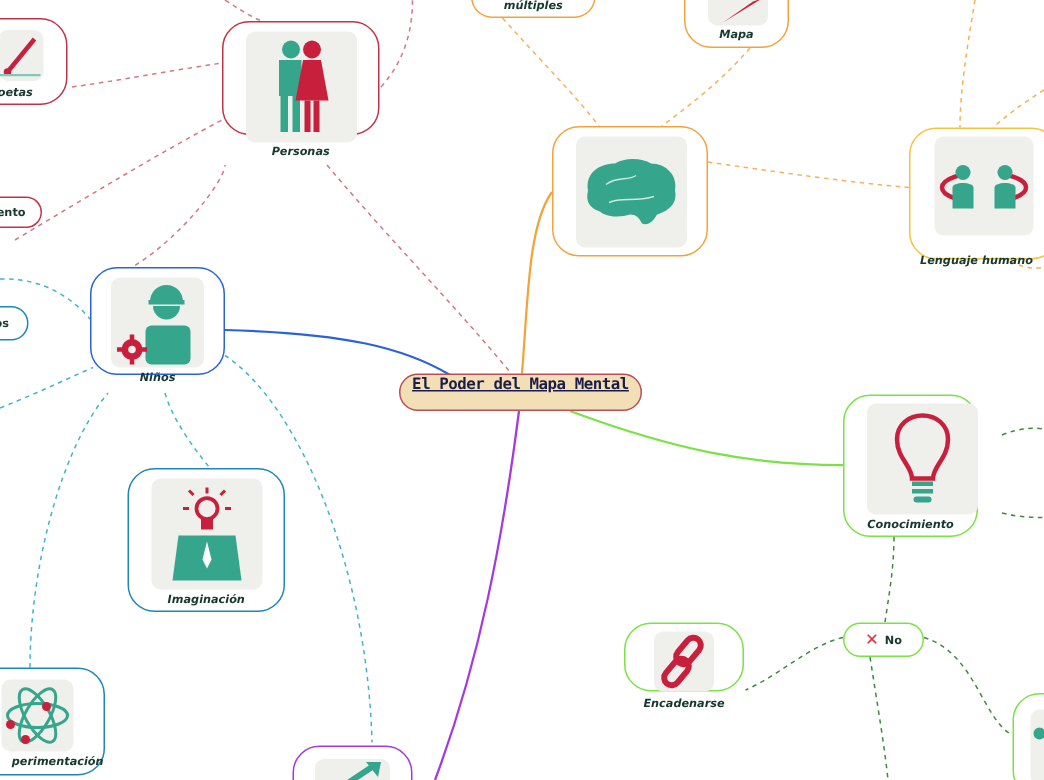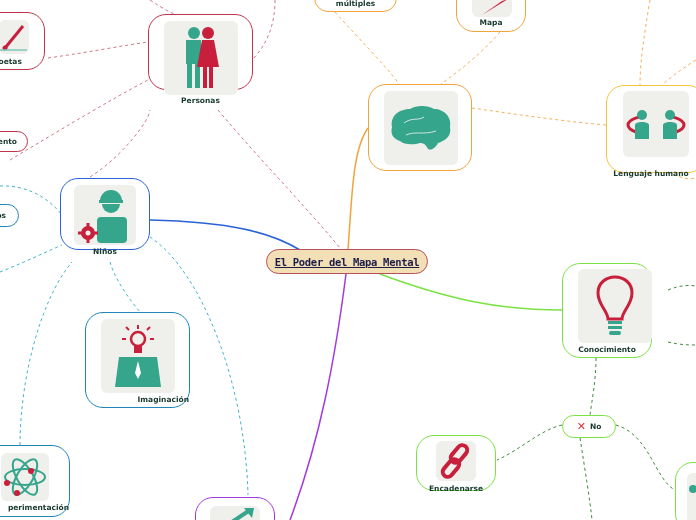--- a/index.html
+++ b/index.html
@@ -1,22 +1,22 @@
 <!DOCTYPE html>
 <html><head>
 <meta charset="utf-8">
 <style>
   html, body { margin:0; padding:0; }
   body { width:696px; height:520px; position:relative; overflow:hidden; background:#ffffff; font-family:"DejaVu Sans", sans-serif; }
   svg.links { position:absolute; left:0; top:0; width:696px; height:520px; }
   .node { position:absolute; background:#fff; border-radius:18px; box-sizing:border-box; }
   .node .img { position:absolute; background:#efefeb; border-radius:6px; }
-  .node .label { position:absolute; left:0; right:0; text-align:center; font-size:7.5px; font-weight:bold; color:#17382e; white-space:nowrap; }
+  .node .label { position:absolute; left:0; right:0; text-align:center; font-size:7.5px; font-weight:bold; color:#17382e; white-space:nowrap;font-style:italic; }
   .pill { position:absolute; background:#fff; border-radius:12px; box-sizing:border-box; font-size:7.5px; font-weight:bold; color:#17382e; display:flex; align-items:center; justify-content:center; white-space:nowrap; }
-  .central { position:absolute; left:266px; top:249px; width:162px; height:25px; background:#f3dfb5; border:1.5px solid #b7505c; border-radius:13px; box-sizing:border-box; display:flex; align-items:center; justify-content:center; }
+  .central { position:absolute; left:266px; top:249px; width:162px; height:25px; background:#f3dfb5; border:1.5px solid #b7505c; border-radius:13px; box-sizing:border-box; display:flex; justify-content:center; }
   .central span { font-family:"DejaVu Sans Mono", monospace; font-size:10.5px; font-weight:bold; color:#1c1c4a; text-decoration:underline; letter-spacing:-0.3px; }
 </style>
 </head>
 <body>
 
 <svg class="links" viewBox="0 0 696 520">
 
   <path d="M150,220 C230,222 270,232 300,250" stroke="#2a62d8" stroke-width="1.5" fill="none"></path>
   <path d="M348,249 C352,200 352,150 368,128" stroke="#f3a33c" stroke-width="1.5" fill="none"></path>
   <path d="M380,274 C450,300 500,310 562,310" stroke="#7be245" stroke-width="1.5" fill="none"></path>
@@ -126,21 +126,21 @@
           <line x1="37" y1="6" x2="37" y2="10"></line>
           <line x1="25" y1="20" x2="21" y2="20"></line>
           <line x1="49" y1="20" x2="53" y2="20"></line>
           <line x1="28" y1="11" x2="25" y2="8"></line>
           <line x1="46" y1="11" x2="49" y2="8"></line>
         </g>
       <path d="M18,38 L56,38 L60,68 L14,68 Z" fill="#35a58c"></path>
       <path d="M37,42 L40,54 L37,60 L34,54 Z" fill="#fff"></path>
     </svg>
   </div>
-  <div class="label" style="top:82px;text-align:right;">Imaginación</div>
+  <div class="label" style="top:82px;">Imaginación</div>
 </div>
 
 <div class="node" style="left:-35px;top:445px;width:105px;height:72px;border:1.5px solid #1f86b8;">
   <div class="img" style="left:35px;top:7px;width:48px;height:48px;">
     <svg width="48" height="48" viewBox="0 0 48 48">
       <g fill="none" stroke="#35a58c" stroke-width="2">
         <ellipse cx="24" cy="24" rx="20" ry="8"></ellipse>
         <ellipse cx="24" cy="24" rx="20" ry="8" transform="rotate(60 24 24)"></ellipse>
         <ellipse cx="24" cy="24" rx="20" ry="8" transform="rotate(-60 24 24)"></ellipse>
       </g>
@@ -208,21 +208,21 @@
     </svg>
   </div>
   <div class="label" style="top:81px;">Conocimiento</div>
 </div>
 
 <div class="pill" style="left:562px;top:415px;width:54px;height:23px;border:1.5px solid #7be245;gap:4px;">
   <span style="color:#e0303c;font-size:11px;font-weight:bold;">✕</span>
   <span>No</span>
 </div>
 
-<div class="node" style="left:416px;top:435px;width:80px;height:56px;border:1.5px solid #7be245;">
+<div class="node" style="left:416px;top:415px;width:80px;height:46px;border:1.5px solid #7be245;">
   <div class="img" style="left:19px;top:5px;width:40px;height:40px;">
     <svg width="40" height="40" viewBox="0 0 40 40">
       <g fill="none" stroke="#c8203c" stroke-width="4">
         <rect x="18" y="3" width="10" height="20" rx="5" transform="rotate(40 23 13)"></rect>
         <rect x="10" y="17" width="10" height="20" rx="5" transform="rotate(40 15 27)"></rect>
       </g>
     </svg>
   </div>
   <div class="label" style="top:48px;">Encadenarse</div>
 </div>

